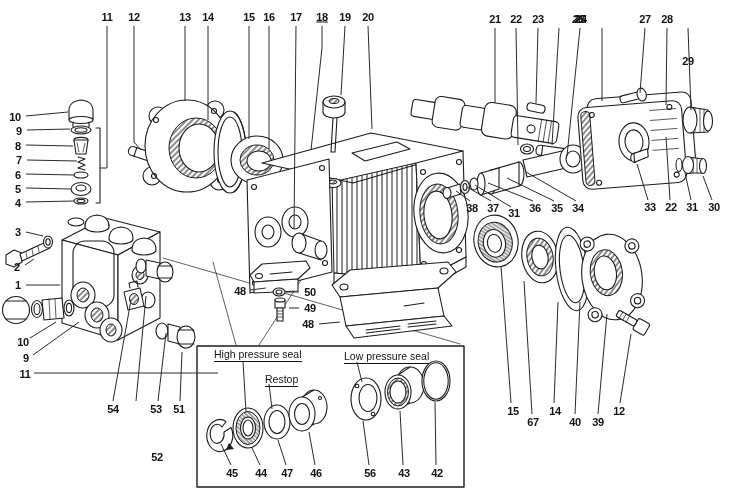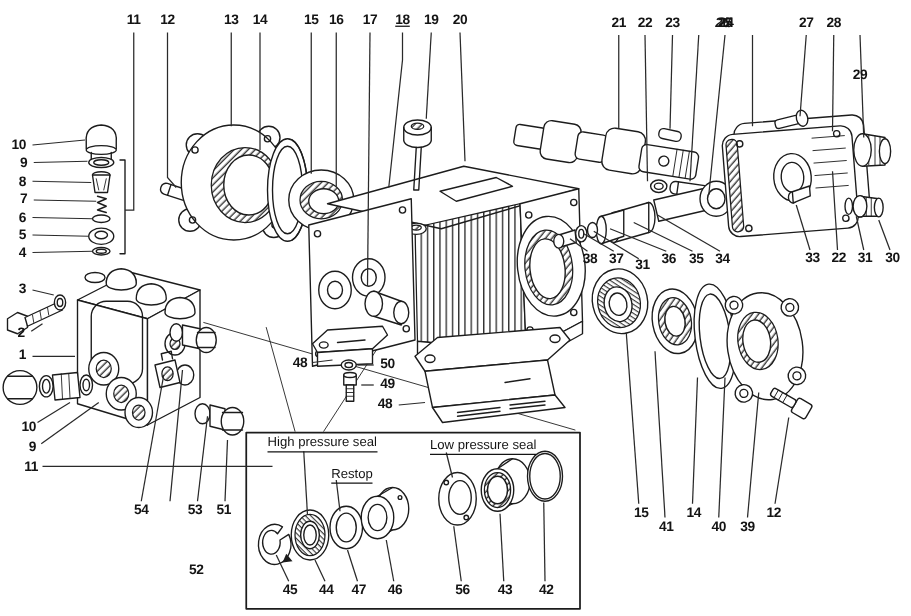--- a/index.html
+++ b/index.html
@@ -477,21 +477,21 @@
       <div class="callout" style="left: 493px; top: 208px;">37</div>
       <div class="callout" style="left: 514px; top: 213px;">31</div>
       <div class="callout" style="left: 535px; top: 208px;">36</div>
       <div class="callout" style="left: 557px; top: 208px;">35</div>
       <div class="callout" style="left: 578px; top: 208px;">34</div>
       <div class="callout" style="left: 650px; top: 207px;">33</div>
       <div class="callout" style="left: 671px; top: 207px;">22</div>
       <div class="callout" style="left: 692px; top: 207px;">31</div>
       <div class="callout" style="left: 714px; top: 207px;">30</div>
       <div class="callout" style="left: 513px; top: 411px;">15</div>
-      <div class="callout" style="left: 533px; top: 422px;">41</div>
+      <div class="callout" style="left: 533px; top: 422px;">67</div>
       <div class="callout" style="left: 555px; top: 411px;">14</div>
       <div class="callout" style="left: 575px; top: 422px;">40</div>
       <div class="callout" style="left: 598px; top: 422px;">39</div>
       <div class="callout" style="left: 619px; top: 411px;">12</div>
       <div class="callout" style="left: 232px; top: 473px;">45</div>
       <div class="callout" style="left: 261px; top: 473px;">44</div>
       <div class="callout" style="left: 287px; top: 473px;">47</div>
       <div class="callout" style="left: 316px; top: 473px;">46</div>
       <div class="callout" style="left: 370px; top: 473px;">56</div>
       <div class="callout" style="left: 404px; top: 473px;">43</div>

